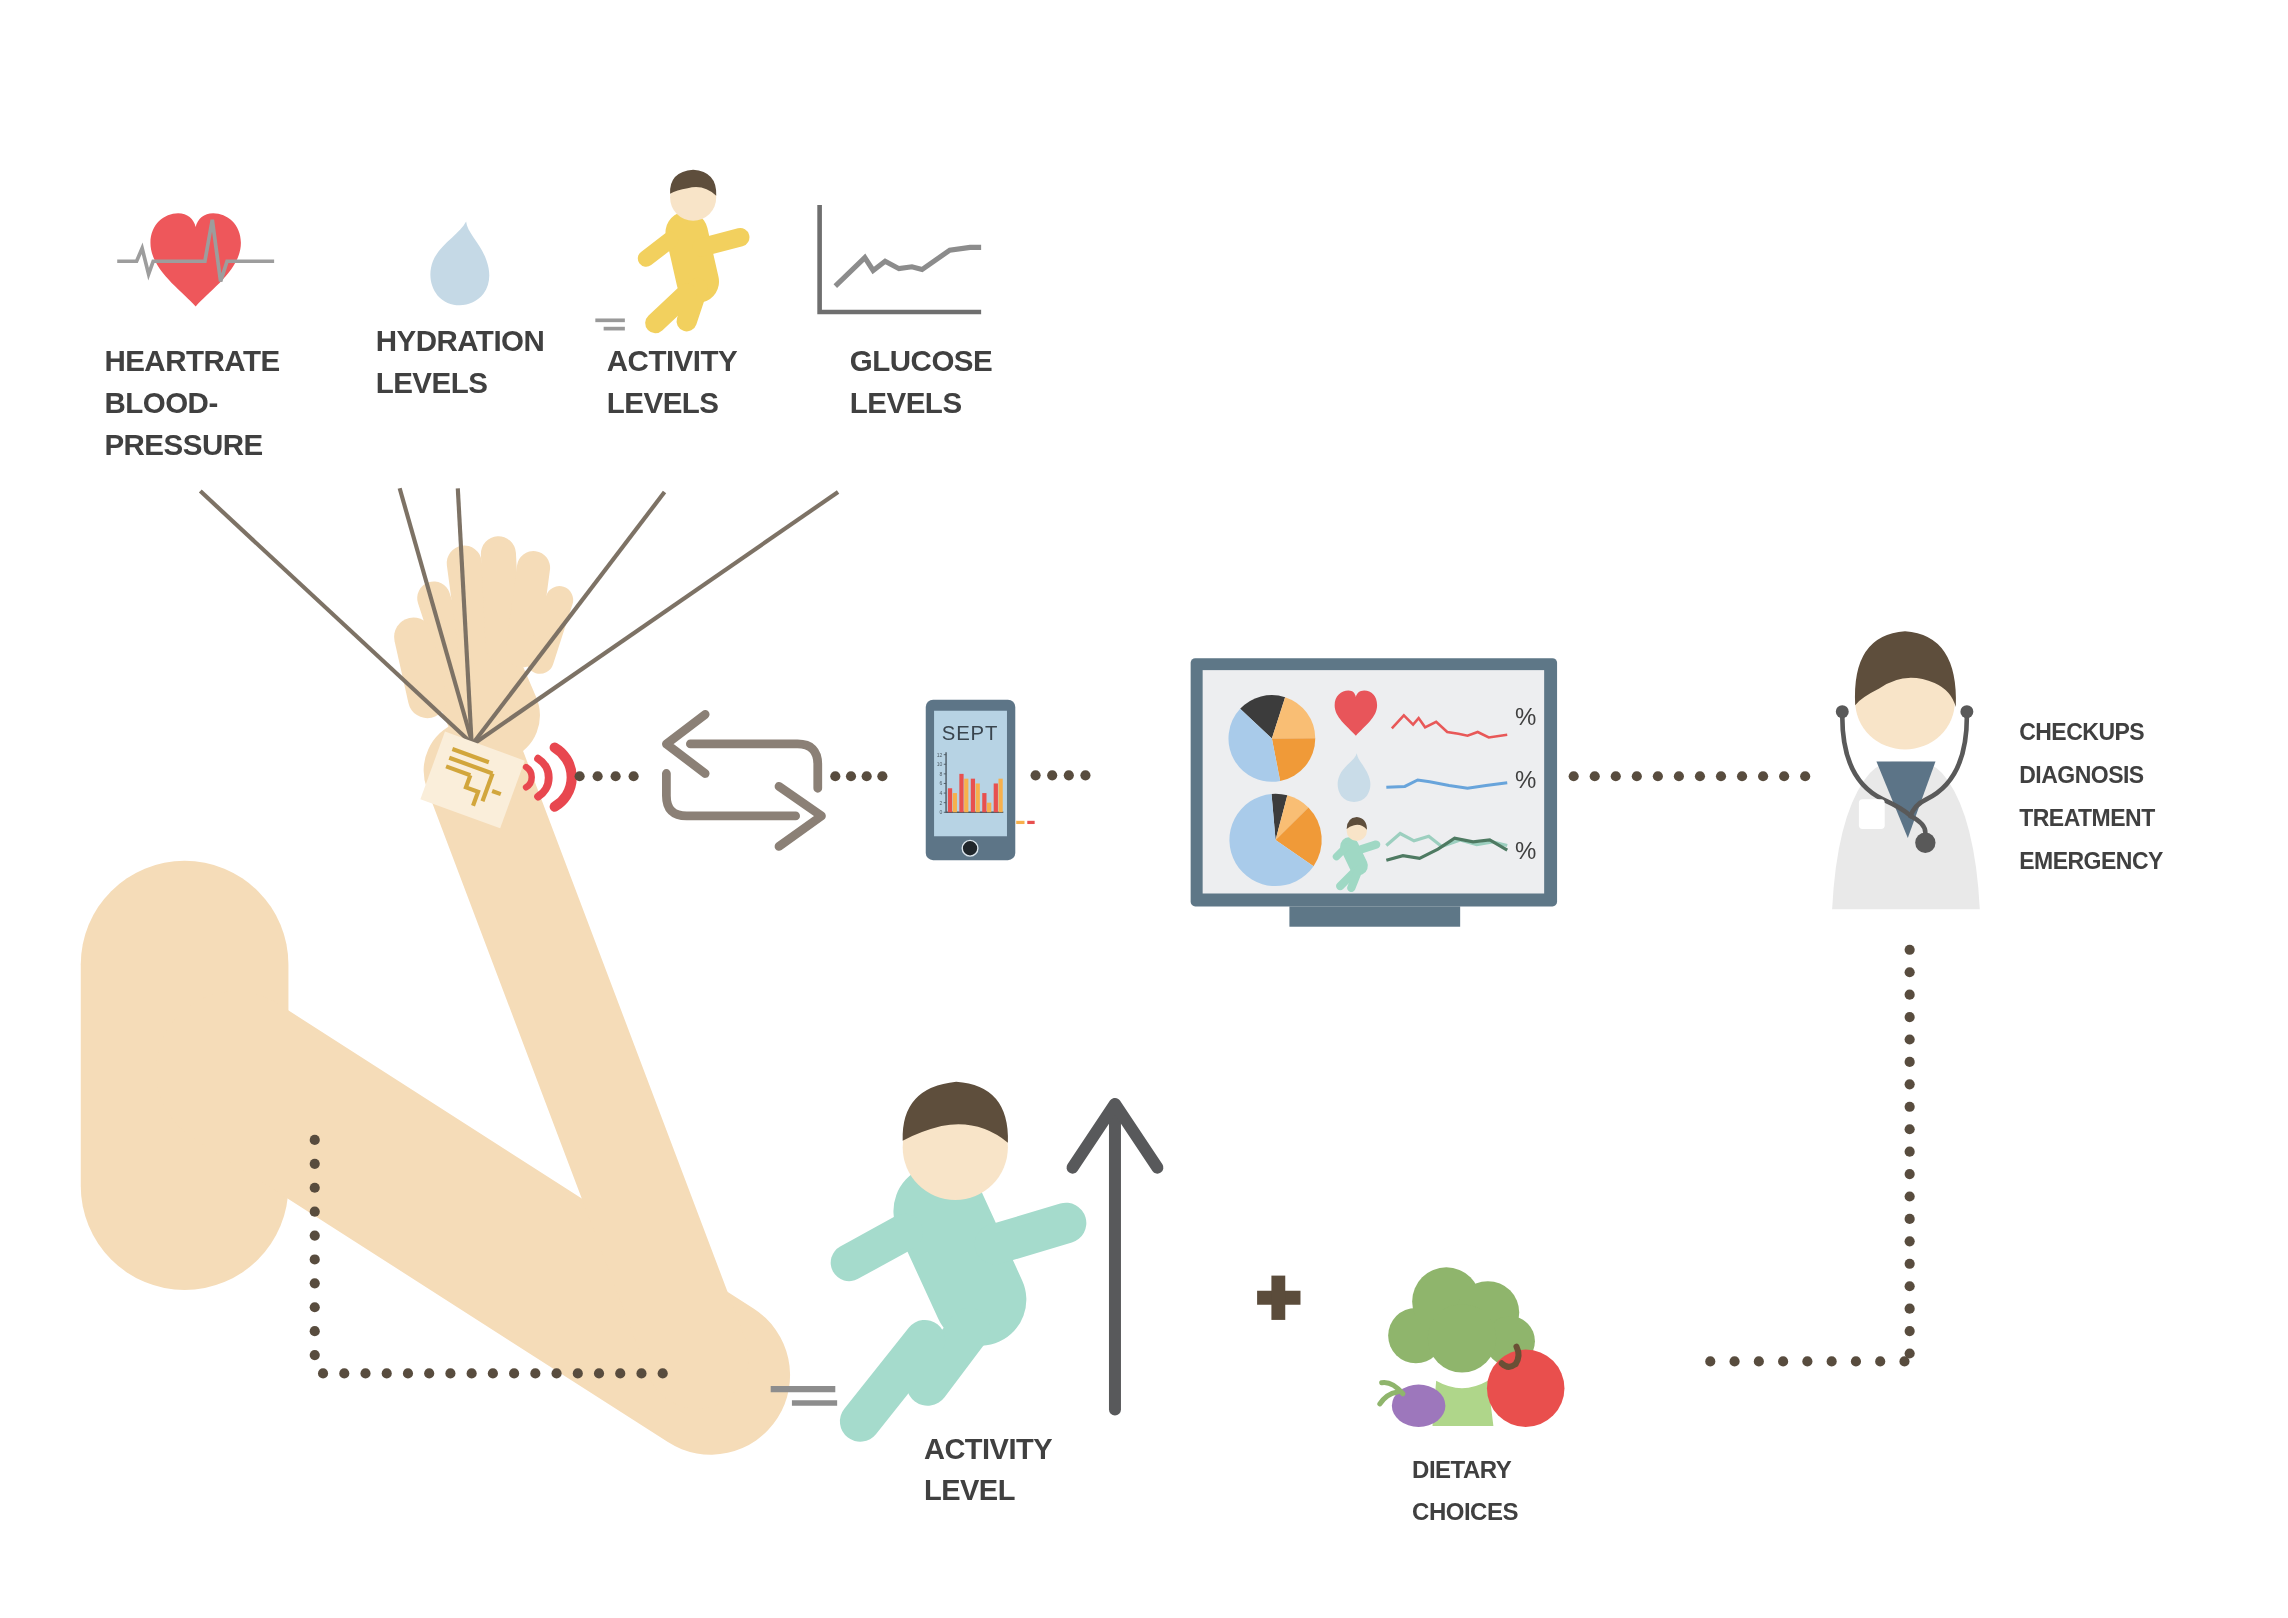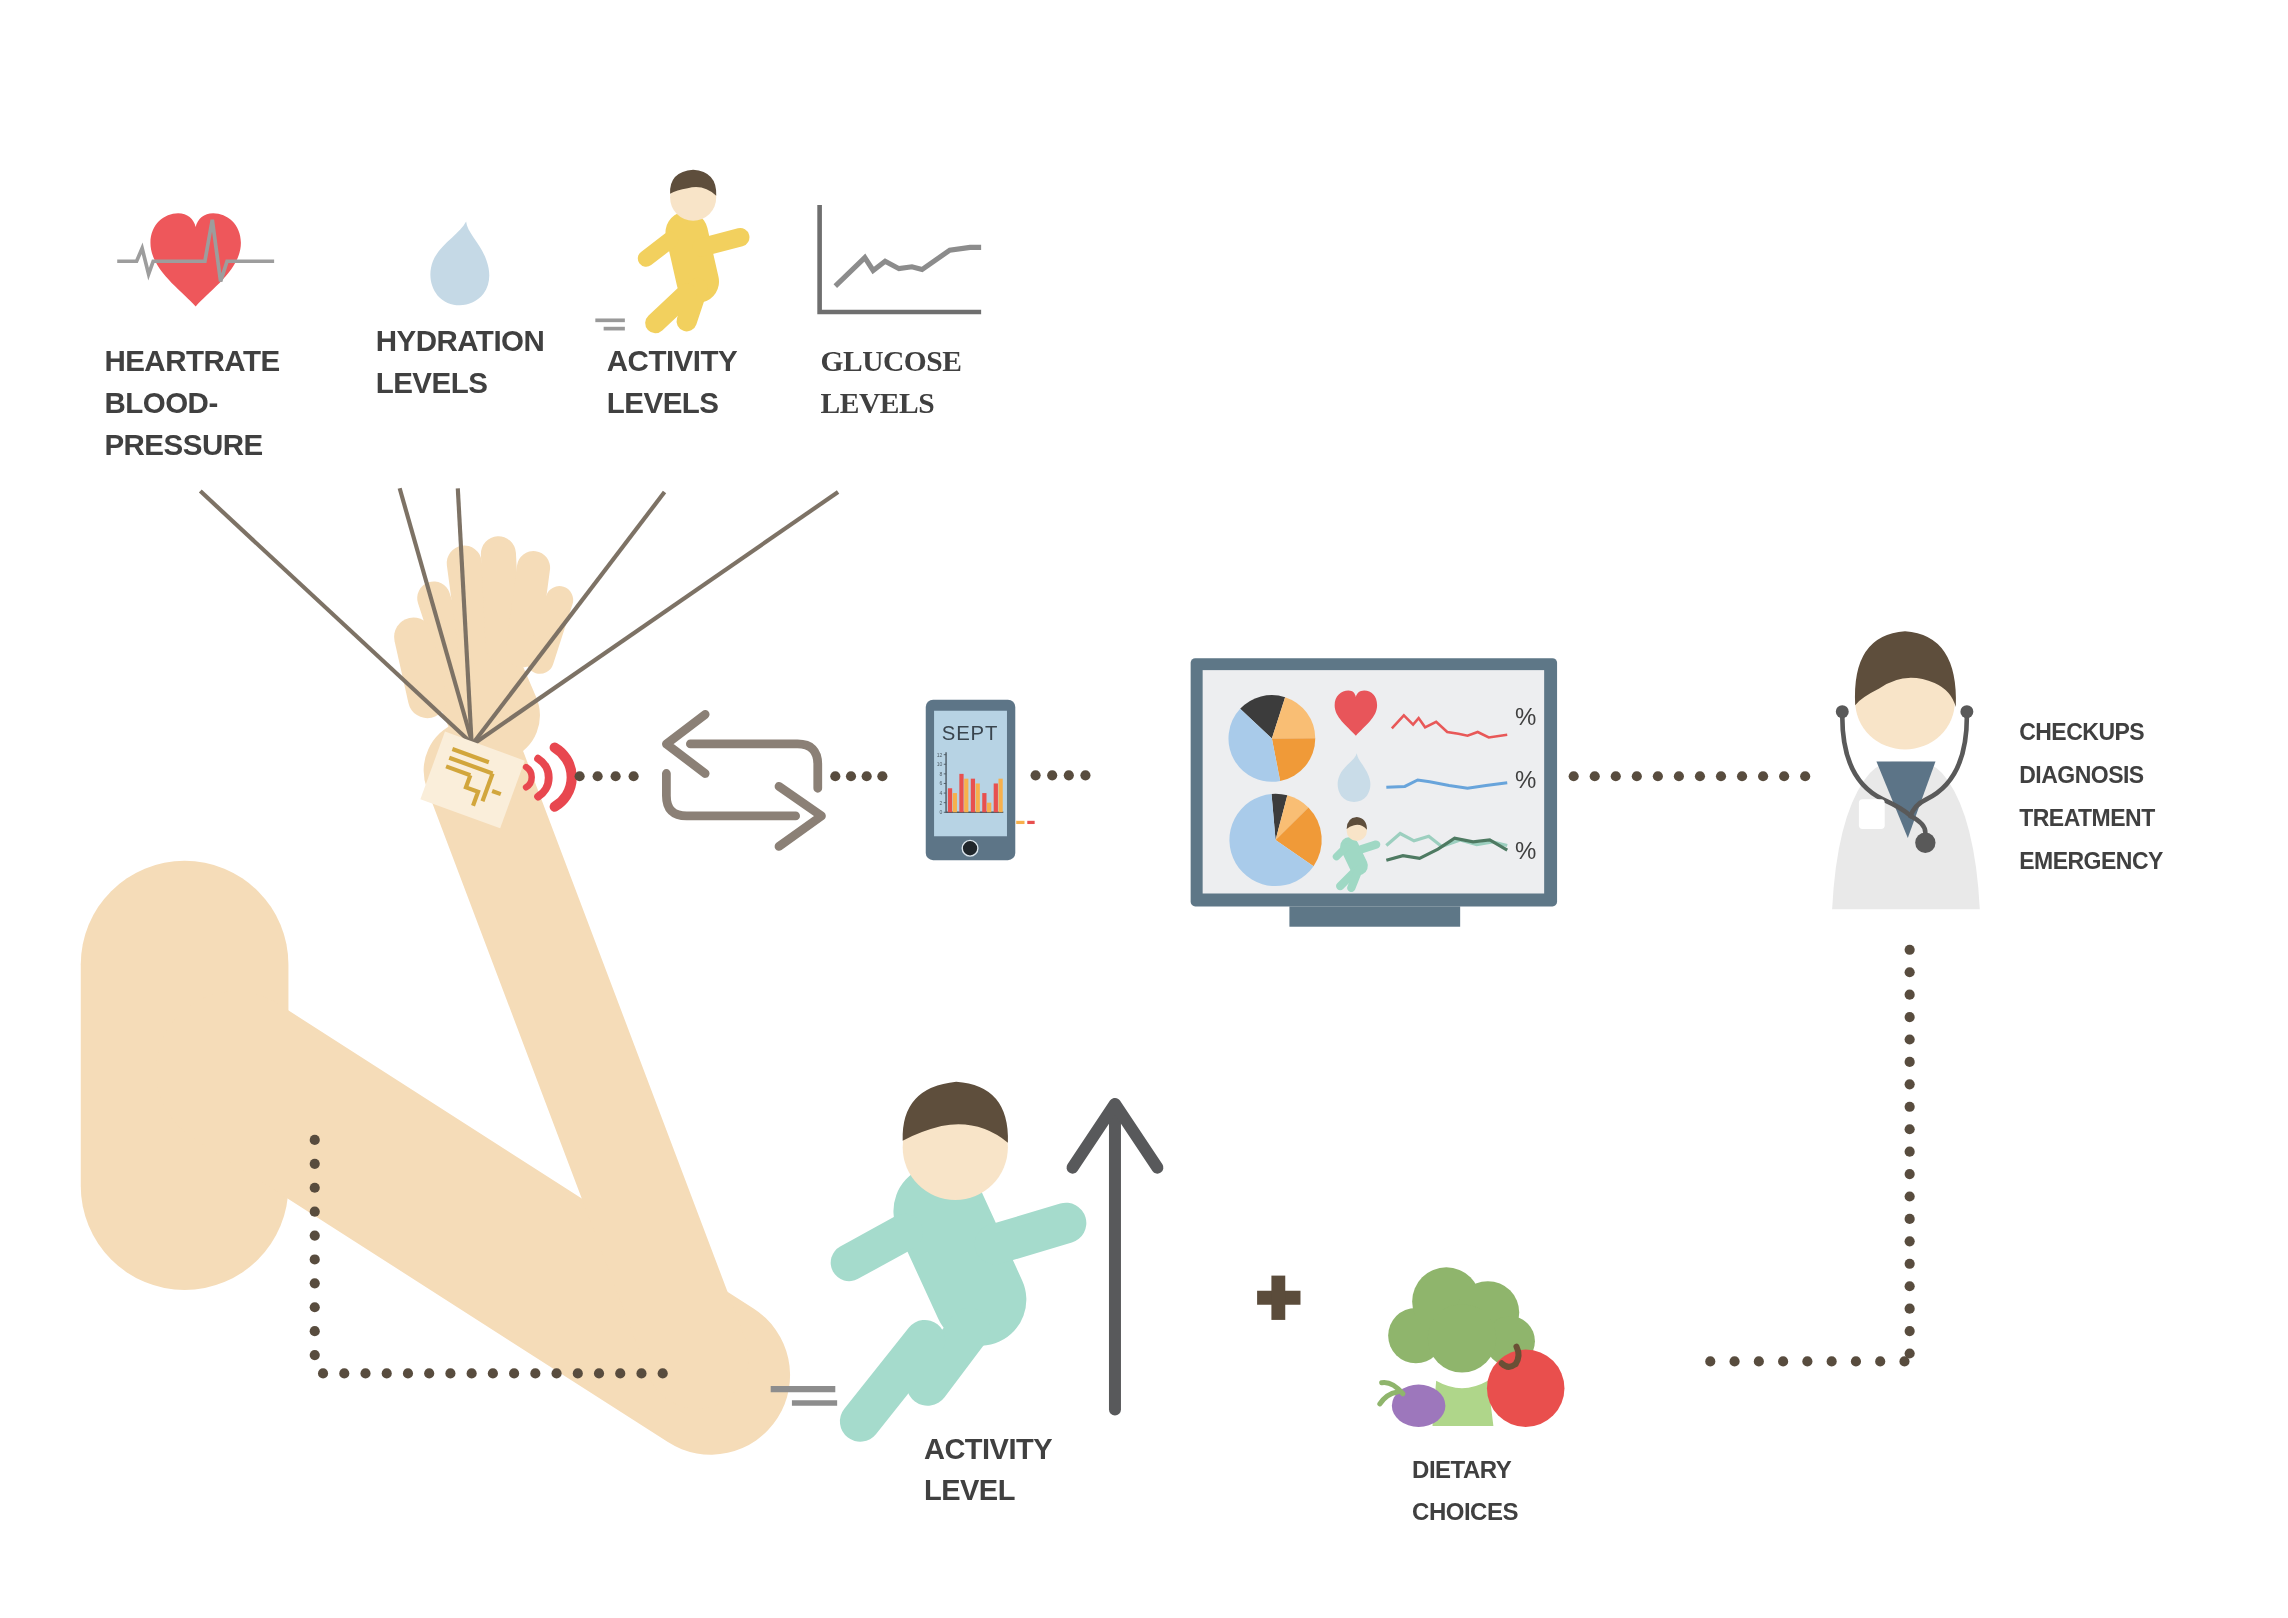--- a/index.html
+++ b/index.html
@@ -333,21 +333,21 @@
   </g>
 </svg>
 
 <div class="lbl lbl-top" style="left:192px;top:340px;">HEARTRATE
 BLOOD-
 PRESSURE</div>
 <div class="lbl lbl-top" style="left:460px;top:320px;">HYDRATION
 LEVELS</div>
 <div class="lbl lbl-top" style="left:672px;top:340px;">ACTIVITY
 LEVELS</div>
-<div class="lbl lbl-top" style="left:891px;top:340px;font-family:Liberation Serif, serif;">GLUCOSE
+<div class="lbl lbl-top" style="left:921px;top:340px;">GLUCOSE
 LEVELS</div>
 <div class="lbl lbl-outcomes" style="left:2091px;top:711px;">CHECKUPS
 DIAGNOSIS
 TREATMENT
 EMERGENCY</div>
 <div class="lbl lbl-activity" style="left:988px;top:1429px;">ACTIVITY
 LEVEL</div>
 <div class="lbl lbl-dietary" style="left:1465px;top:1449px;">DIETARY
 CHOICES</div>
 

